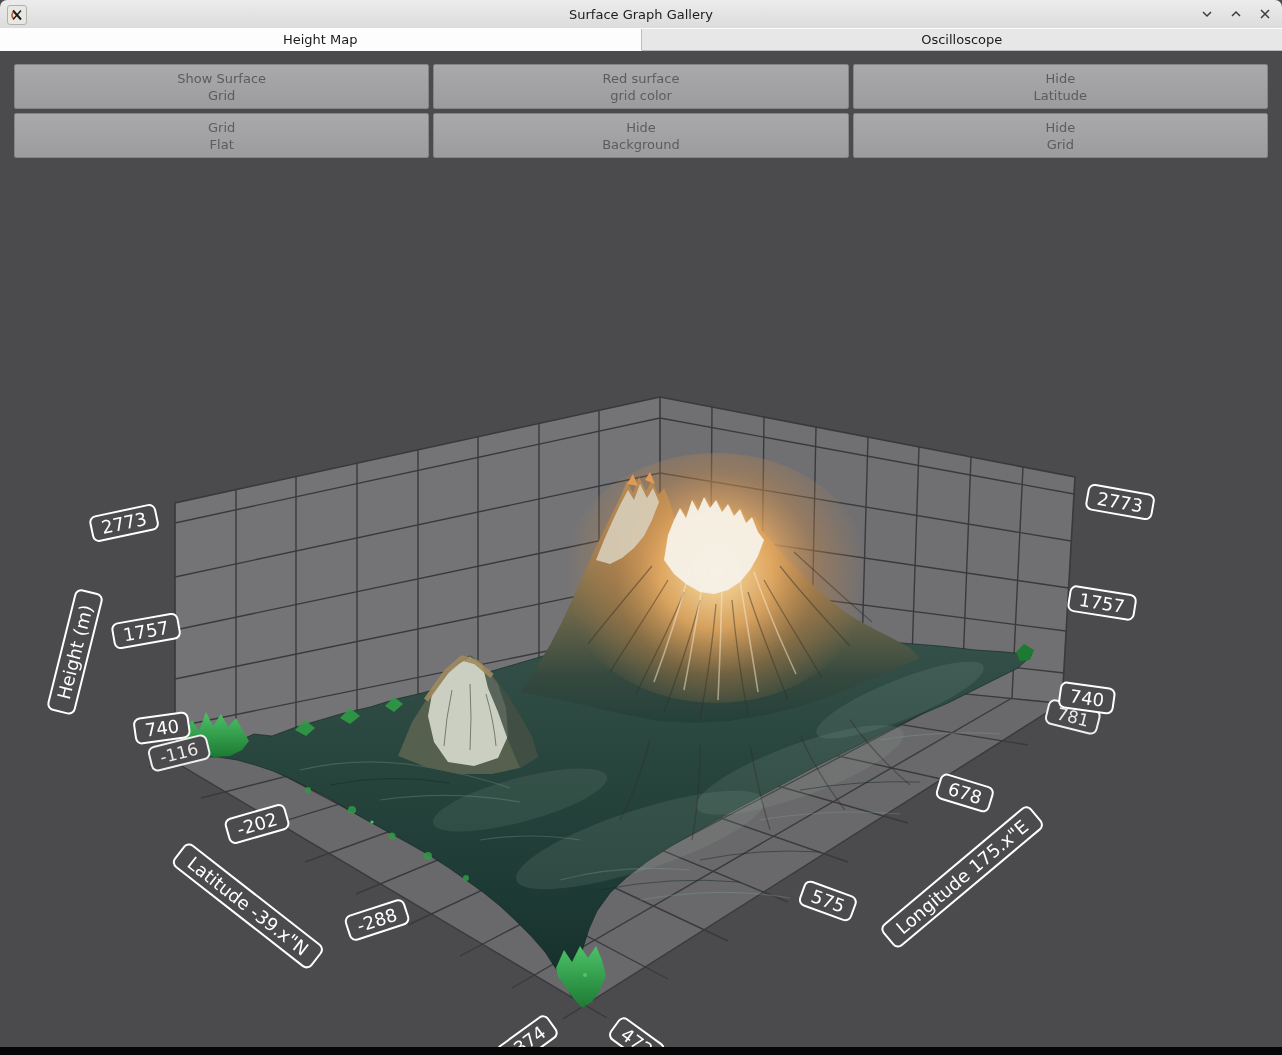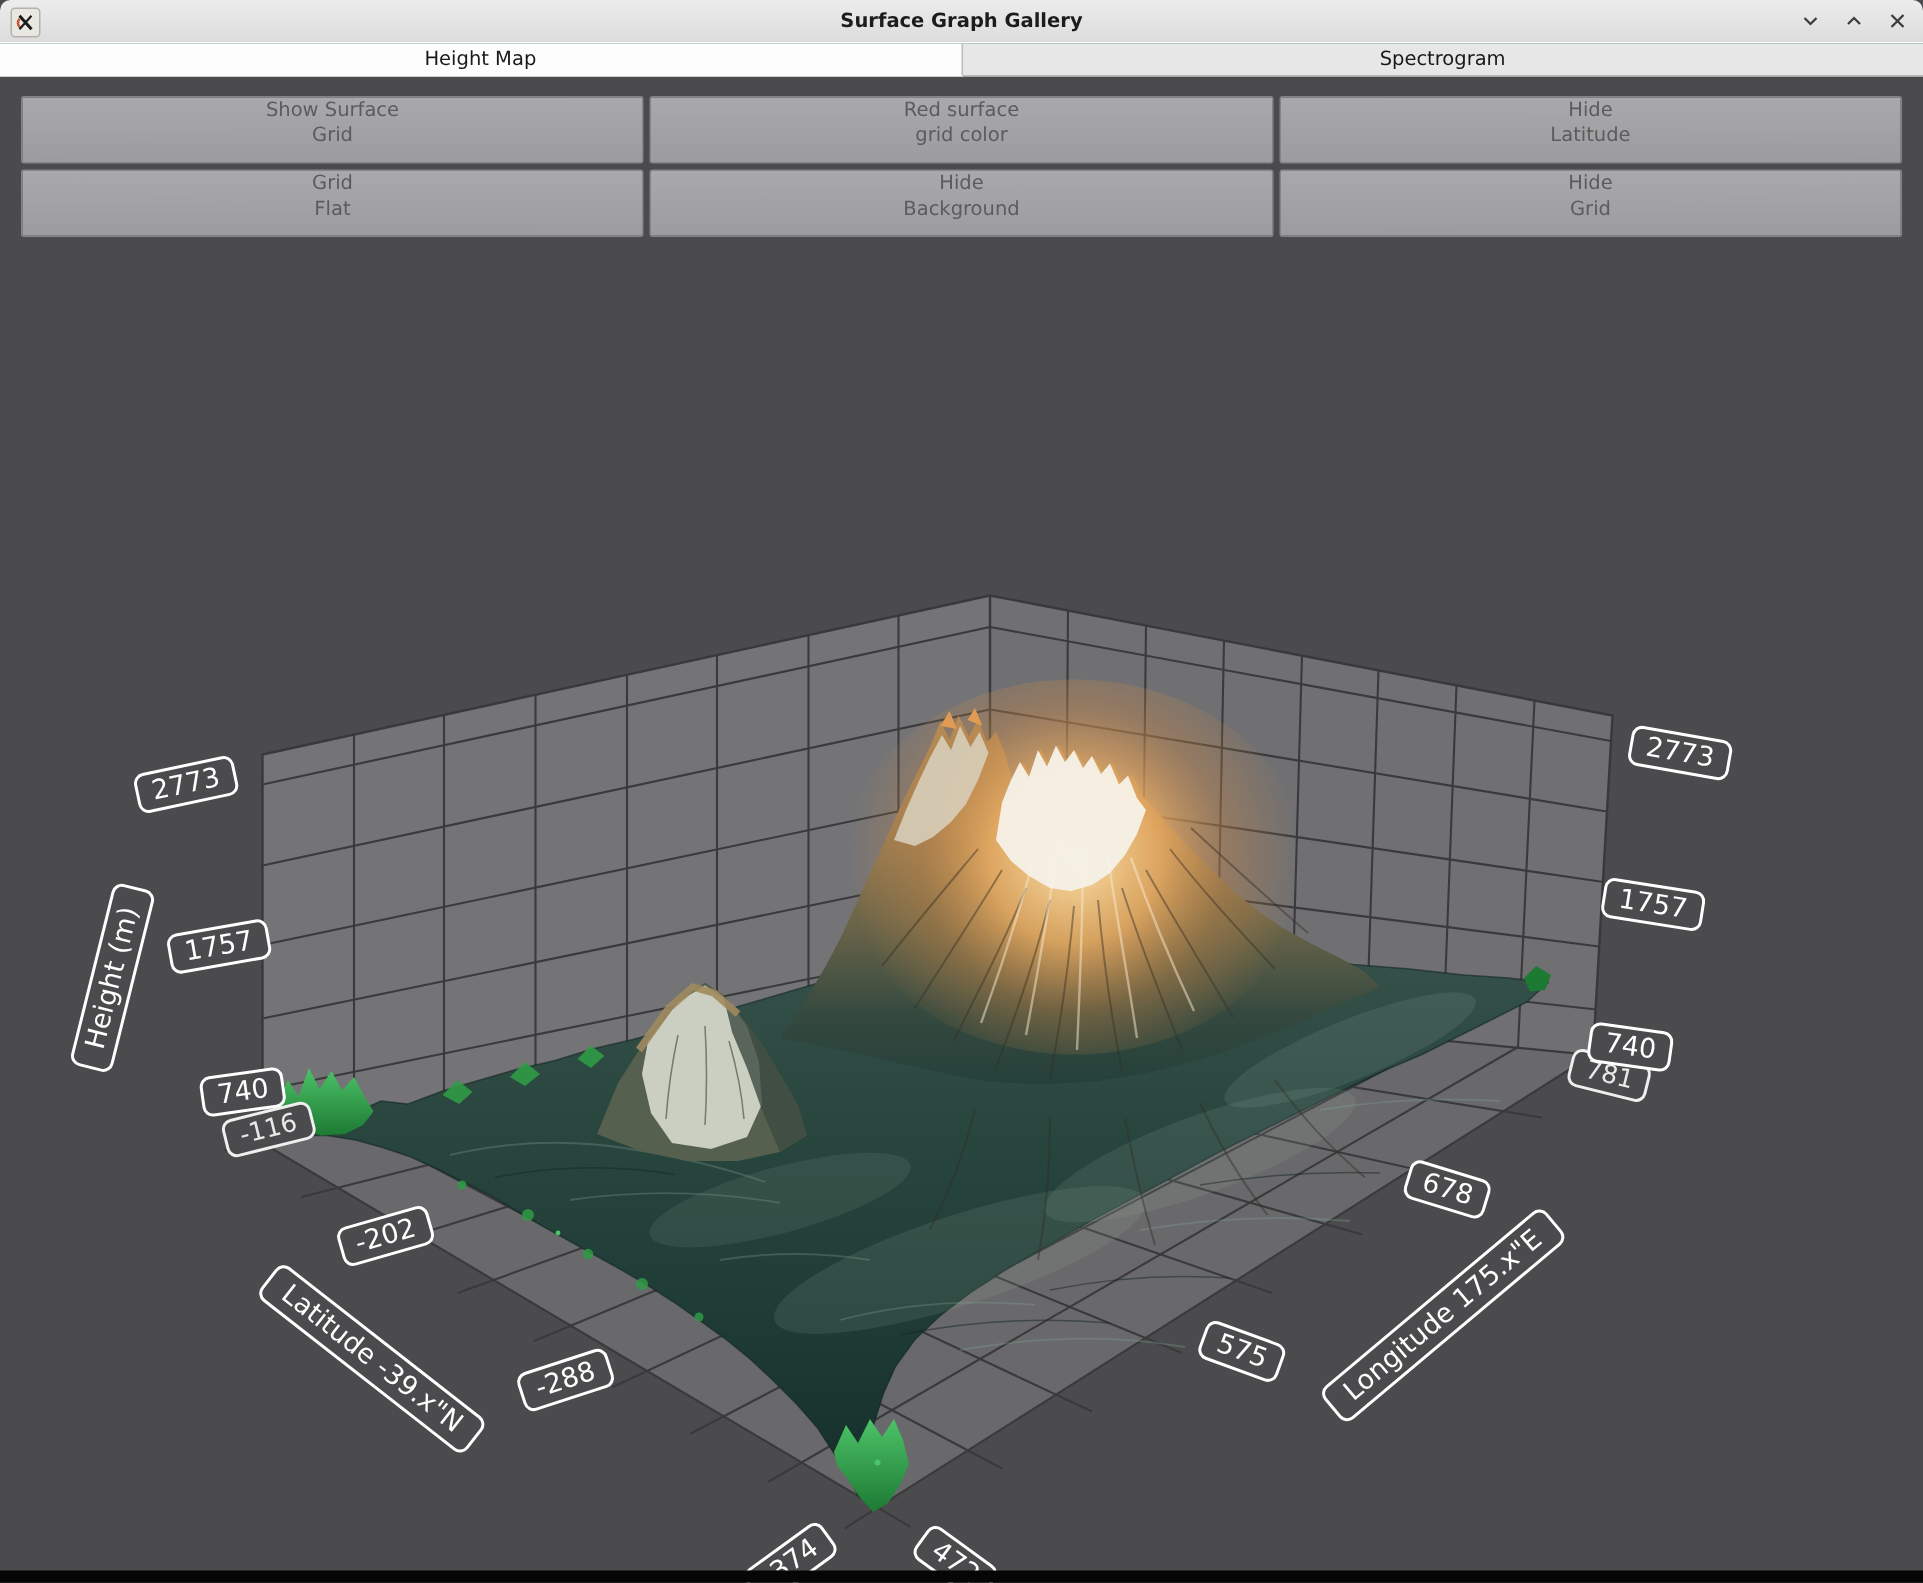--- a/index.html
+++ b/index.html
@@ -3,41 +3,41 @@
 <meta charset="utf-8">
 <style>
   html,body{margin:0;padding:0;background:#000;}
   body{width:1282px;height:1055px;overflow:hidden;font-family:"DejaVu Sans","Liberation Sans",sans-serif;}
   .window{position:relative;width:1282px;height:1055px;background:#4b4b4d;overflow:hidden;}
 
   
   .titlebar{position:absolute;left:0;top:0;width:100%;height:28px;z-index:40;
     background:linear-gradient(#ececec,#dcdcdc);
     border-bottom:1px solid #c2c2c2;border-radius:7px 7px 0 0;
-    display:flex;align-items:center;font-weight:bold;}
+    display:flex;align-items:center;}
   .appicon{position:absolute;left:7px;top:5px;width:18px;height:18px;border-radius:3px;
     background:#e9e7e2;border:1px solid #b3b1ac;display:flex;align-items:center;justify-content:center;}
   .wtitle{flex:1;text-align:center;font-size:13px;color:#1c1c1c;}
   .wcontrols{position:absolute;right:8px;top:0;height:28px;display:flex;align-items:center;gap:11px;}
   .wbtn{width:18px;height:18px;display:flex;align-items:center;justify-content:center;cursor:default;}
 
   
   .tabbar{position:absolute;left:0;top:28px;width:100%;height:22px;z-index:40;
     background:#14532d;border-top:1px solid #fdfdfd;display:flex;}
   .tab{flex:1;display:flex;align-items:center;justify-content:center;font-size:13px;color:#1a1a1a;
     background:#e7e7e7;border-right:1px solid #bdbdbd;border-bottom:1px solid #b9b9b9;}
   .tab:last-child{border-right:none;}
   .tab.active{background:#fdfdfd;border-bottom:1px solid #fdfdfd;}
 
   
   .toolbar{position:absolute;left:0;top:50px;width:100%;z-index:30;
     display:grid;grid-template-columns:1fr 1fr 1fr;gap:4px;padding:14px 14px 0 14px;box-sizing:border-box;}
   .tbtn{height:43px;background:linear-gradient(#a9a9ab,#9c9c9e);border:1px solid #858587;border-radius:2px;
     color:#5c5c5e;font-size:13px;line-height:17px;text-align:center;display:flex;flex-direction:column;
-    align-items:center;cursor:default;}
+    align-items:center;justify-content:center;cursor:default;}
 
   
   .stage{position:absolute;inset:0;z-index:1;}
   .scene{position:absolute;left:0;top:0;}
 
   
   .tick{position:absolute;transform:translate(-50%,-50%) rotate(var(--r,0deg));
     border:2px solid #fff;border-radius:7px;background:#4b4b4d;color:#fff;
     font-size:18px;padding:1px 9px;white-space:nowrap;z-index:4;}
   .tick.behind{z-index:3;font-size:17px;color:#e9e9e9;border-color:#efefef;}
@@ -305,21 +305,21 @@
       <div class="wbtn">
         <svg width="14" height="14" viewBox="0 0 14 14">
             <path d="M3,3 L11,11 M11,3 L3,11" stroke="#3c3c3c" stroke-width="1.5"></path>
           </svg>
       </div>
     </div>
   </div>
 
   <div class="tabbar">
     <div class="tab active">Height Map</div>
-    <div class="tab">Spectrogram</div>
+    <div class="tab">Oscilloscope</div>
   </div>
 
   <div class="toolbar">
     <div class="tbtn">
       <span>Show Surface</span>
       <span>Grid</span>
     </div>
     <div class="tbtn">
       <span>Red surface</span>
       <span>grid color</span>

